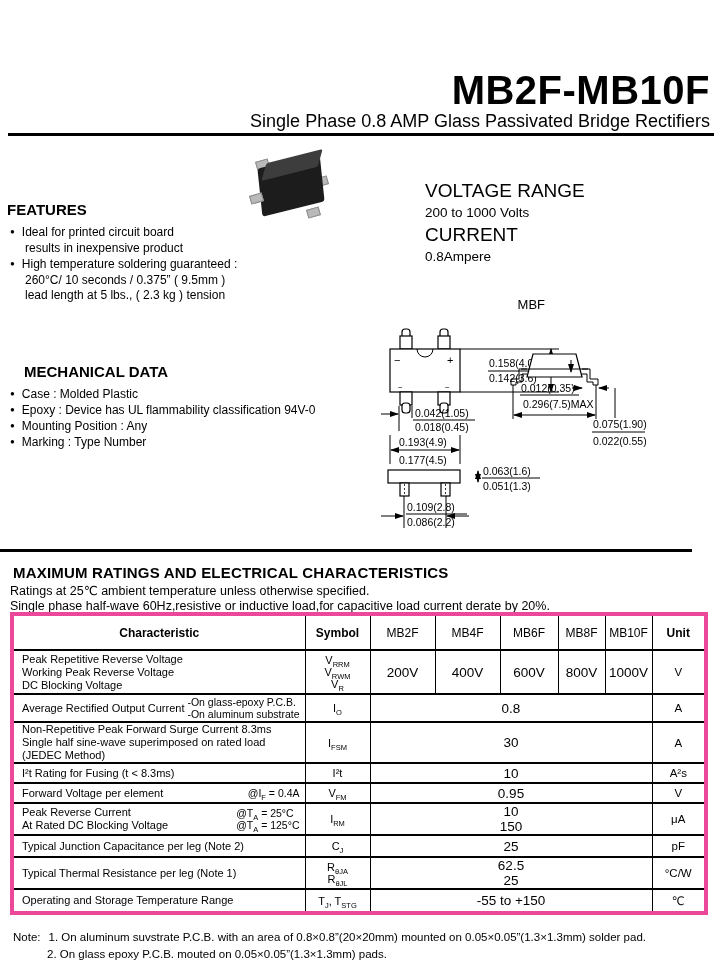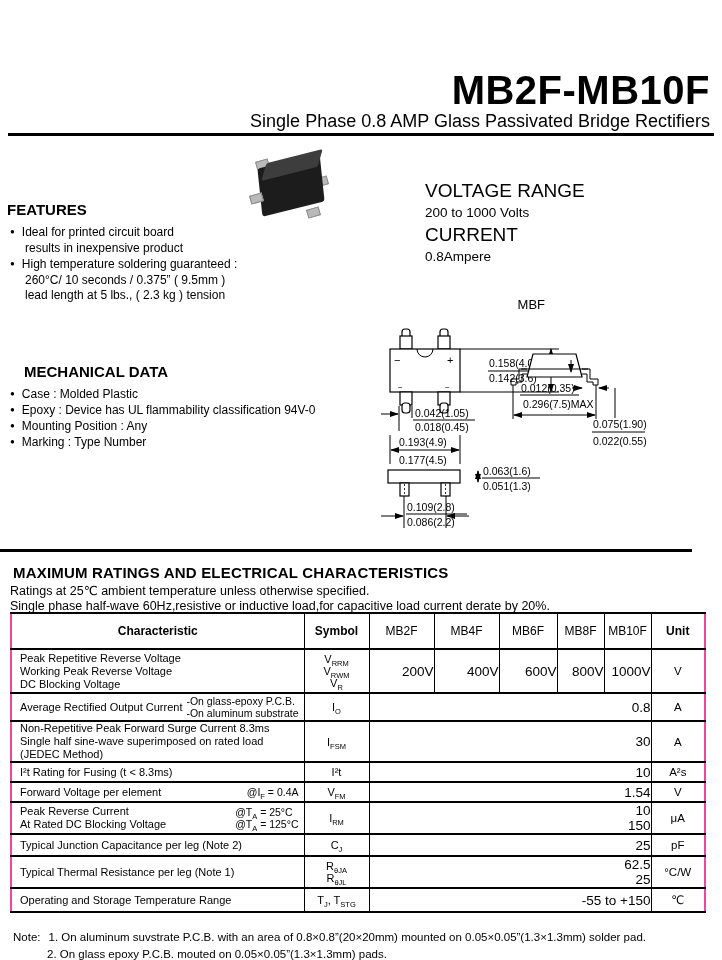--- a/index.html
+++ b/index.html
@@ -43,26 +43,26 @@
   .draw .mks{font-size:8px;}
   
   .ratings-h{left:13px;top:564px;font-size:15px;font-weight:bold;letter-spacing:.2px;}
   .ratings-sub{left:10px;top:584px;font-size:12.5px;line-height:14.5px;}
   
   .spec-table{left:10px;top:612px;}
   table{border-collapse:collapse;table-layout:fixed;width:694px;}
   td,th{border-left:1px solid #000;border-right:1px solid #000;
         border-top:2px solid #000;border-bottom:2px solid #000;
         padding:0;vertical-align:middle;overflow:hidden;}
-  table{border:2px solid #ec4899;}
+  table{border:4px solid #ec4899;}
   th{font-size:12px;}
   th.models{font-weight:normal;}
   td.c{font-size:11px;line-height:13px;padding-left:8px;text-align:left;}
   td.s{font-size:11px;text-align:center;line-height:12px;}
-  td.v{font-size:13.5px;text-align:right;line-height:15px;}
+  td.v{font-size:13.5px;text-align:center;line-height:15px;}
   td.u{font-size:11.5px;text-align:center;}
   sub{font-size:7.5px;line-height:0;}
   .flexc{display:flex;justify-content:space-between;align-items:center;padding-right:5px;}
   .crr{font-size:10.5px;line-height:12px;text-align:left;}
   
   .notes{left:13px;top:929px;font-size:11.5px;line-height:16.5px;}
   .notes .n2{padding-left:34px;}
   .notes .lbl{margin-right:8px;}
 </style>
 </head>
@@ -282,21 +282,21 @@
       <div class="flexc">
               <div>Forward Voltage per element</div>
               <div class="crr">
                 <div>@I<sub>F</sub> = 0.4A</div>
               </div>
             </div>
     </td>
     <td class="s">
             <div>V<sub>FM</sub></div>
           </td>
-    <td class="v" colspan="5">1.54</td>
+    <td class="v" colspan="5">0.95</td>
     <td class="u">V</td>
   </tr>
   <tr style="height:30px">
     <td class="c">
       <div class="flexc">
         <div>
                 <div>Peak Reverse Current</div>
                 <div>At Rated DC Blocking Voltage</div>
               </div>
         <div class="crr">

